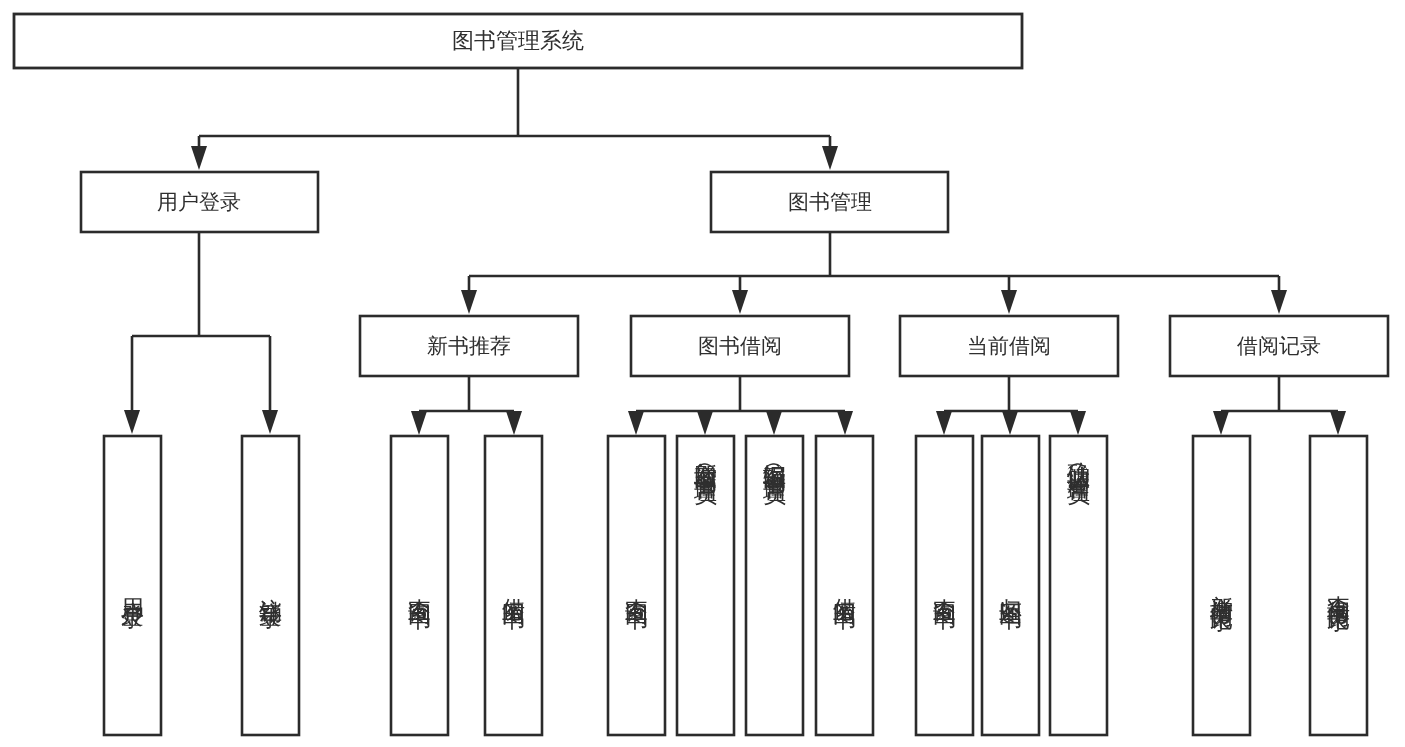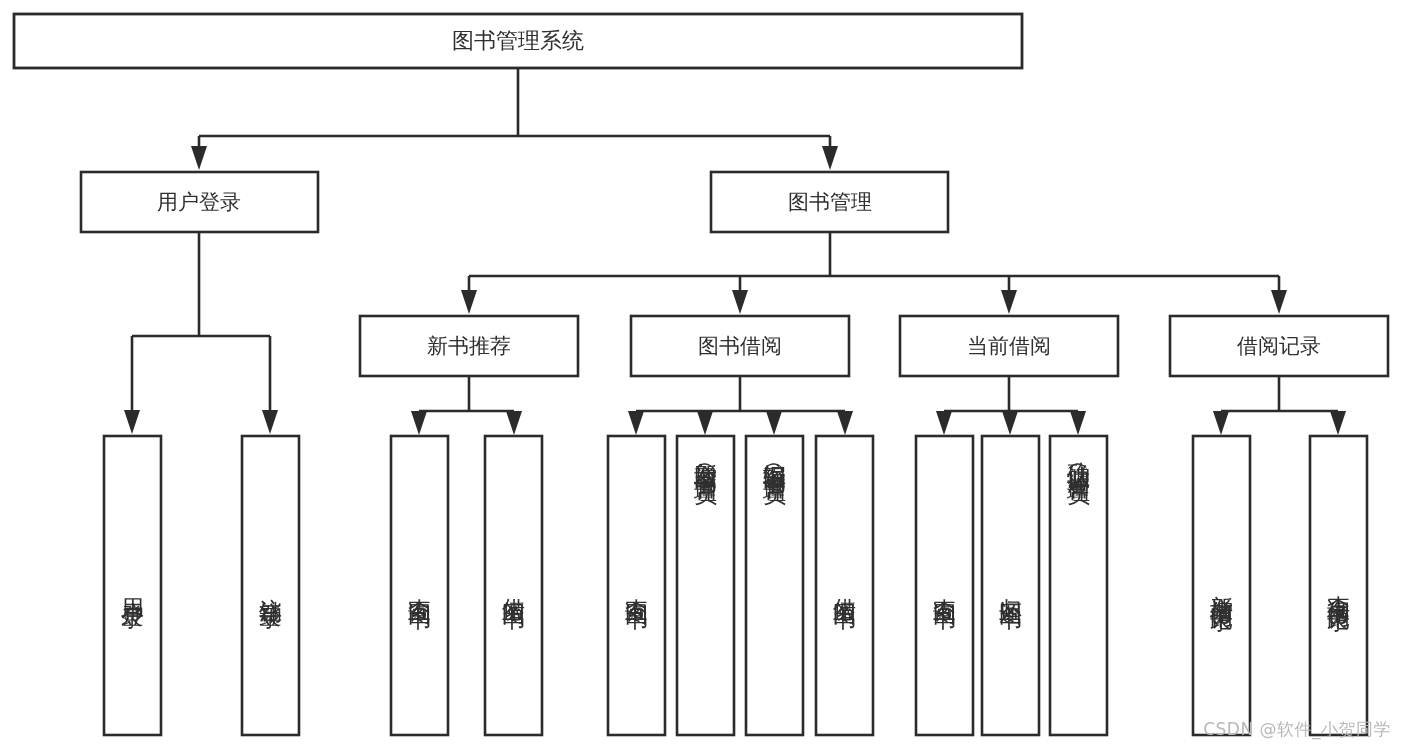--- a/index.html
+++ b/index.html
@@ -258,15 +258,14 @@
     <span class="leaf-label">确认归还（管理员）</span>
   </div>
 
   <div class="leaf-label-holder" style="left:1193px; top:436px; width:57px; height:299px;">
     <span class="leaf-label centered">新增借阅记录</span>
   </div>
   <div class="leaf-label-holder" style="left:1310px; top:436px; width:57px; height:299px;">
     <span class="leaf-label centered">查询借阅记录</span>
   </div>
 
-  <div class="watermark">CSDN @软件_小贺同学</div>
 
 </div>
 
 </body></html>

